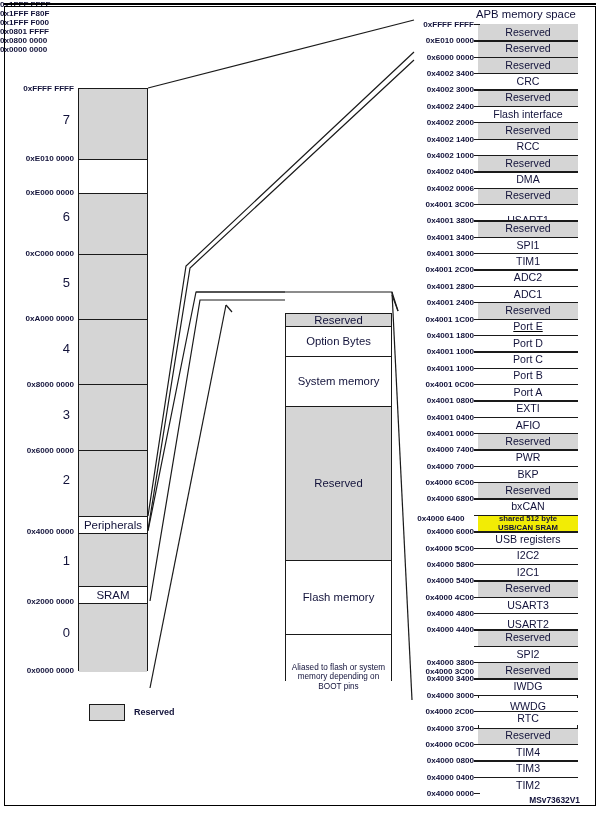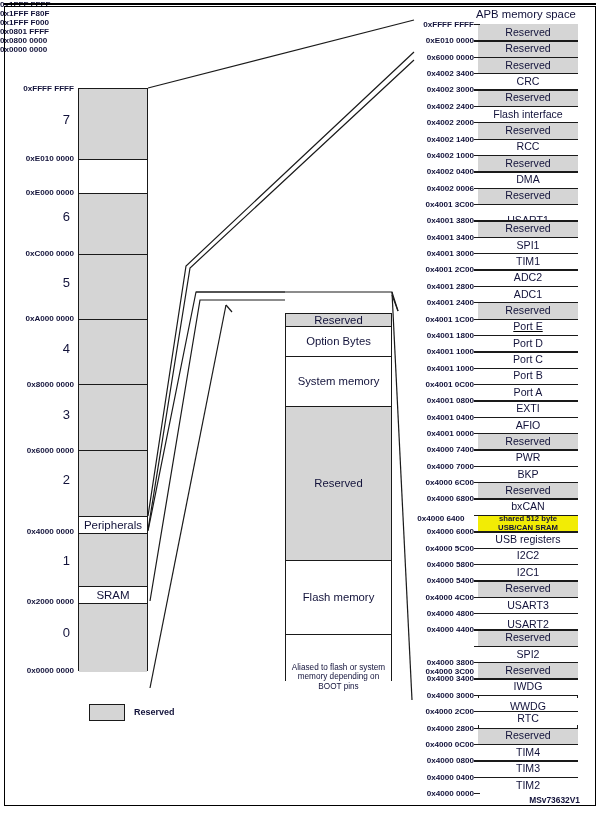--- a/index.html
+++ b/index.html
@@ -561,21 +561,21 @@
       <div class="r-addr" style="top: 641.745px; margin-top: 25px;">0x4000 3C00</div>
       <div class="tick" style="left: 474px; top: 645.745px; width: 6px;"></div>
       <div class="r-addr" style="top: 658.106px;">0x4000 3800</div>
       <div class="tick" style="left: 474px; top: 662.106px; width: 6px;"></div>
       <div class="r-addr" style="top: 674.468px;">0x4000 3400</div>
       <div class="tick" style="left: 474px; top: 678.468px; width: 6px;"></div>
       <div class="r-addr" style="top: 690.83px;">0x4000 3000</div>
       <div class="tick" style="left: 474px; top: 694.83px; width: 6px;"></div>
       <div class="r-addr" style="top: 707.191px;">0x4000 2C00</div>
       <div class="tick" style="left: 474px; top: 711.191px; width: 6px;"></div>
-      <div class="r-addr" style="top: 723.553px;">0x4000 2800</div>
+      <div class="r-addr" style="top: 723.553px;">0x4000 3700</div>
       <div class="tick" style="left: 474px; top: 727.553px; width: 6px;"></div>
       <div class="r-addr" style="top: 739.915px;">0x4000 0C00</div>
       <div class="tick" style="left: 474px; top: 743.915px; width: 6px;"></div>
       <div class="r-addr" style="top: 756.277px;">0x4000 0800</div>
       <div class="tick" style="left: 474px; top: 760.277px; width: 6px;"></div>
       <div class="r-addr" style="top: 772.638px;">0x4000 0400</div>
       <div class="tick" style="left: 474px; top: 776.638px; width: 6px;"></div>
       <div class="r-addr" style="top: 789px;">0x4000 0000</div>
       <div class="tick" style="left: 474px; top: 793px; width: 6px;"></div>
     </div>

